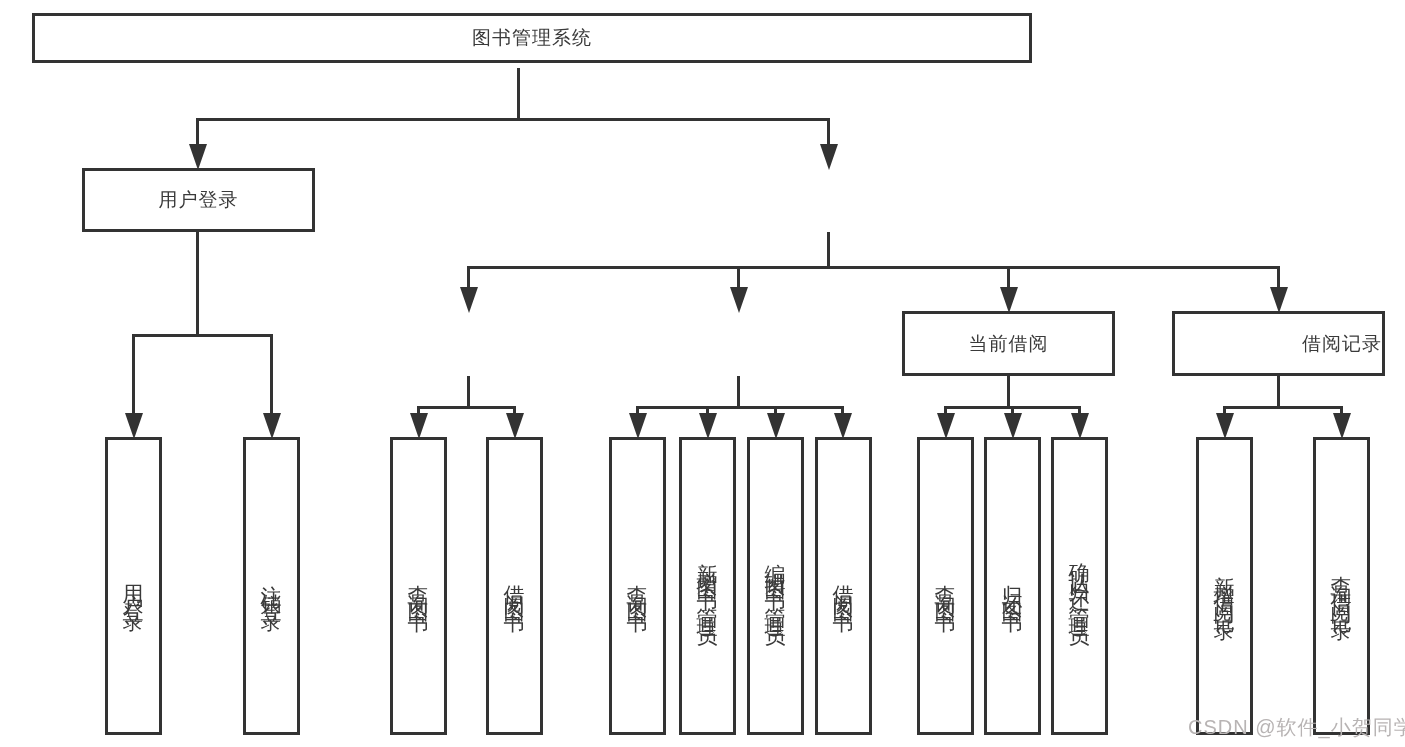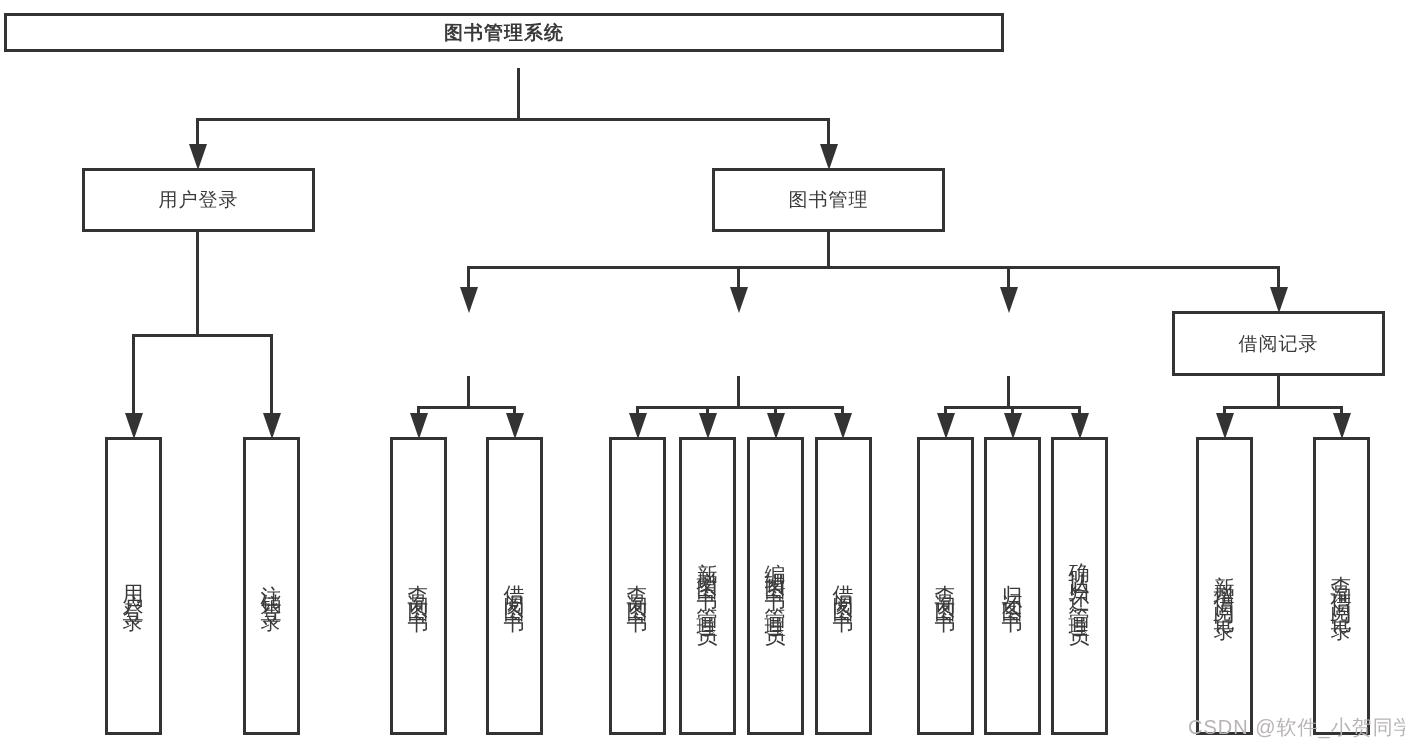--- a/index.html
+++ b/index.html
@@ -31,57 +31,57 @@
   .watermark{
     position:absolute;left:1188px;top:714px;font-size:20px;letter-spacing:1px;
     color:#b8b4b4;white-space:nowrap;z-index:5;
   }
 </style>
 </head>
 <body>
 
 <div id="canvas">
 
-  <div class="box" style="left:4px;top:13px;width:1000px;height:39px;font-weight:bold;">
+  <div class="box" style="left:32px;top:13px;width:1000px;height:50px;">
     <span class="lbl">图书管理系统</span>
   </div>
 
   <div class="lv" style="left:517px;top:68px;height:52px;"></div>
   <div class="lh" style="left:196px;top:118px;width:634px;"></div>
   <div class="lv" style="left:196px;top:118px;height:30px;"></div>
   <div class="lv" style="left:827px;top:118px;height:30px;"></div>
   <div class="arrow" style="left:189px;top:144px;"></div>
   <div class="arrow" style="left:820px;top:144px;"></div>
 
   <div class="box" style="left:82px;top:168px;width:233px;height:64px;">
     <span class="lbl">用户登录</span>
-  </div>
-  <div class="box" style="left:712px;top:168px;width:233px;height:64px;">
-    <span class="lbl">图书管理</span>
   </div>
 
   <div class="lv" style="left:196px;top:232px;height:104px;"></div>
   <div class="lh" style="left:132px;top:334px;width:141px;"></div>
   <div class="lv" style="left:132px;top:334px;height:80px;"></div>
   <div class="lv" style="left:270px;top:334px;height:80px;"></div>
   <div class="arrow" style="left:125px;top:413px;"></div>
   <div class="arrow" style="left:263px;top:413px;"></div>
 
   <div class="lv" style="left:827px;top:232px;height:36px;"></div>
   <div class="lh" style="left:467px;top:266px;width:813px;"></div>
   <div class="lv" style="left:467px;top:266px;height:24px;"></div>
   <div class="lv" style="left:737px;top:266px;height:24px;"></div>
   <div class="lv" style="left:1007px;top:266px;height:24px;"></div>
   <div class="lv" style="left:1277px;top:266px;height:24px;"></div>
   <div class="arrow" style="left:460px;top:287px;"></div>
   <div class="arrow" style="left:730px;top:287px;"></div>
   <div class="arrow" style="left:1000px;top:287px;"></div>
   <div class="arrow" style="left:1270px;top:287px;"></div>
 
-  <div class="box" style="left:1172px;top:311px;width:213px;height:65px;">
+  <div class="box" style="left:902px;top:311px;width:213px;height:65px;">
+    <span class="lbl">当前借阅</span>
+  </div>
+  <div class="box" style="left:1172px;top:311px;width:213px;height:65px;justify-content:flex-end;">
     <span class="lbl">借阅记录</span>
   </div>
 
   <div class="lv" style="left:467px;top:376px;height:32px;"></div>
   <div class="lh" style="left:417px;top:406px;width:99px;"></div>
   <div class="lv" style="left:417px;top:406px;height:10px;"></div>
   <div class="lv" style="left:513px;top:406px;height:10px;"></div>
   <div class="arrow" style="left:410px;top:413px;"></div>
   <div class="arrow" style="left:506px;top:413px;"></div>
 

